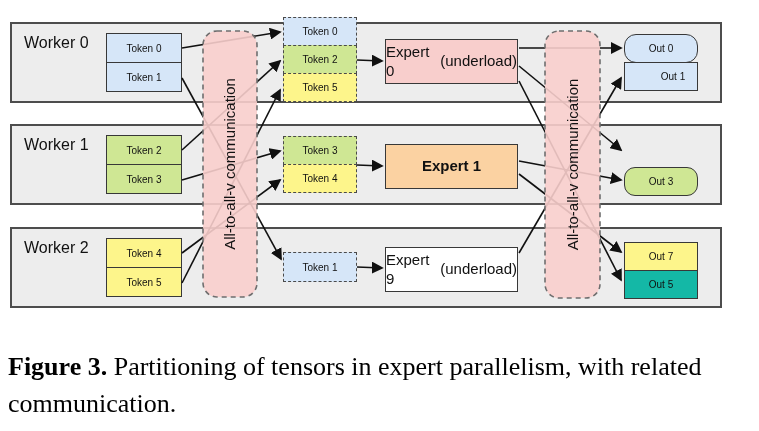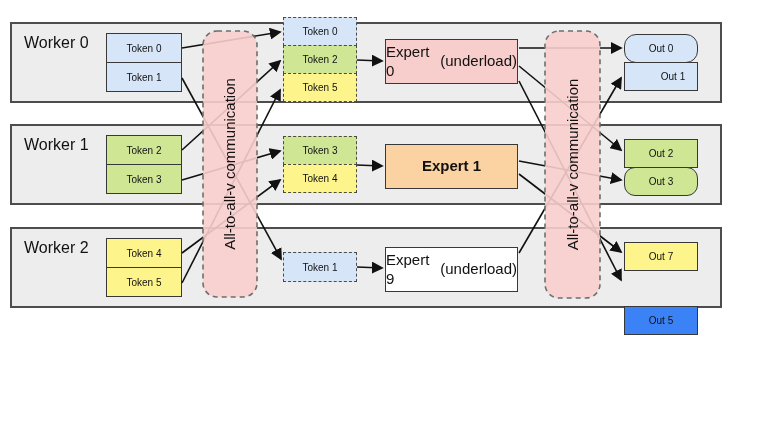--- a/index.html
+++ b/index.html
@@ -66,24 +66,23 @@
     <span>Expert 1</span>
     <span></span>
   </div>
   <div class="expert" style="top: 247px; background-color: rgb(255, 255, 255);">
     <span>Expert 9</span>
     <span>(underload)</span>
   </div>
 
   <div class="box out" style="left: 624px; top: 34px; background-color: rgb(214, 230, 248); border-radius: 12px;">Out 0</div>
   <div class="box out" style="left: 624px; top: 62px; background-color: rgb(214, 230, 248); padding-left: 24px;">Out 1</div>
-  <div class="box out" style="left: 624px; top: 139px; background-color: rgb(207, 231, 148);">Out 2</div>
   <div class="box out" style="left: 624px; top: 167px; background-color: rgb(207, 231, 148); border-radius: 11px;">Out 3</div>
   <div class="box out" style="left: 624px; top: 242px; background-color: rgb(253, 245, 139);">Out 7</div>
-  <div class="box out" style="left: 624px; top: 270px; background-color: #3b82f6; margin-top: 36px;">Out 5</div>
+  <div class="box out" style="left: 624px; top: 270px; background-color: #14b8a6;">Out 5</div>
 
   <svg id="wires" width="759" height="340">
     <defs>
       <marker id="ah" viewBox="0 0 10 10" refX="8.5" refY="5" markerWidth="7.5" markerHeight="7.5" orient="auto">
         <path d="M0,0 L10,5 L0,10 z" fill="#111"></path>
       </marker>
     </defs>
 
     <g>
       <line x1="182" y1="48" x2="280" y2="32" marker-end="url(#ah)"></line>
@@ -108,14 +107,15 @@
       <line x1="519" y1="174" x2="621" y2="252" marker-end="url(#ah)"></line>
       <line x1="519" y1="253" x2="621" y2="78" marker-end="url(#ah)"></line>
     </g>
 
     <rect class="comm" x="203" y="31" width="54" height="266" rx="14"></rect>
     <rect class="comm" x="545" y="31" width="55" height="267" rx="14"></rect>
     <text class="commlabel" x="230" y="164" dy="5" transform="rotate(-90 230 164)">All-to-all-v communication</text>
     <text class="commlabel" x="572.5" y="164.5" dy="5" transform="rotate(-90 572.5 164.5)">All-to-all-v communication</text>
   </svg>
 
+  <p id="caption"><b>Figure 3.</b><span> Partitioning of tensors in expert parallelism, with related communication.</span></p>
 
 </div>
 
 </body></html>

